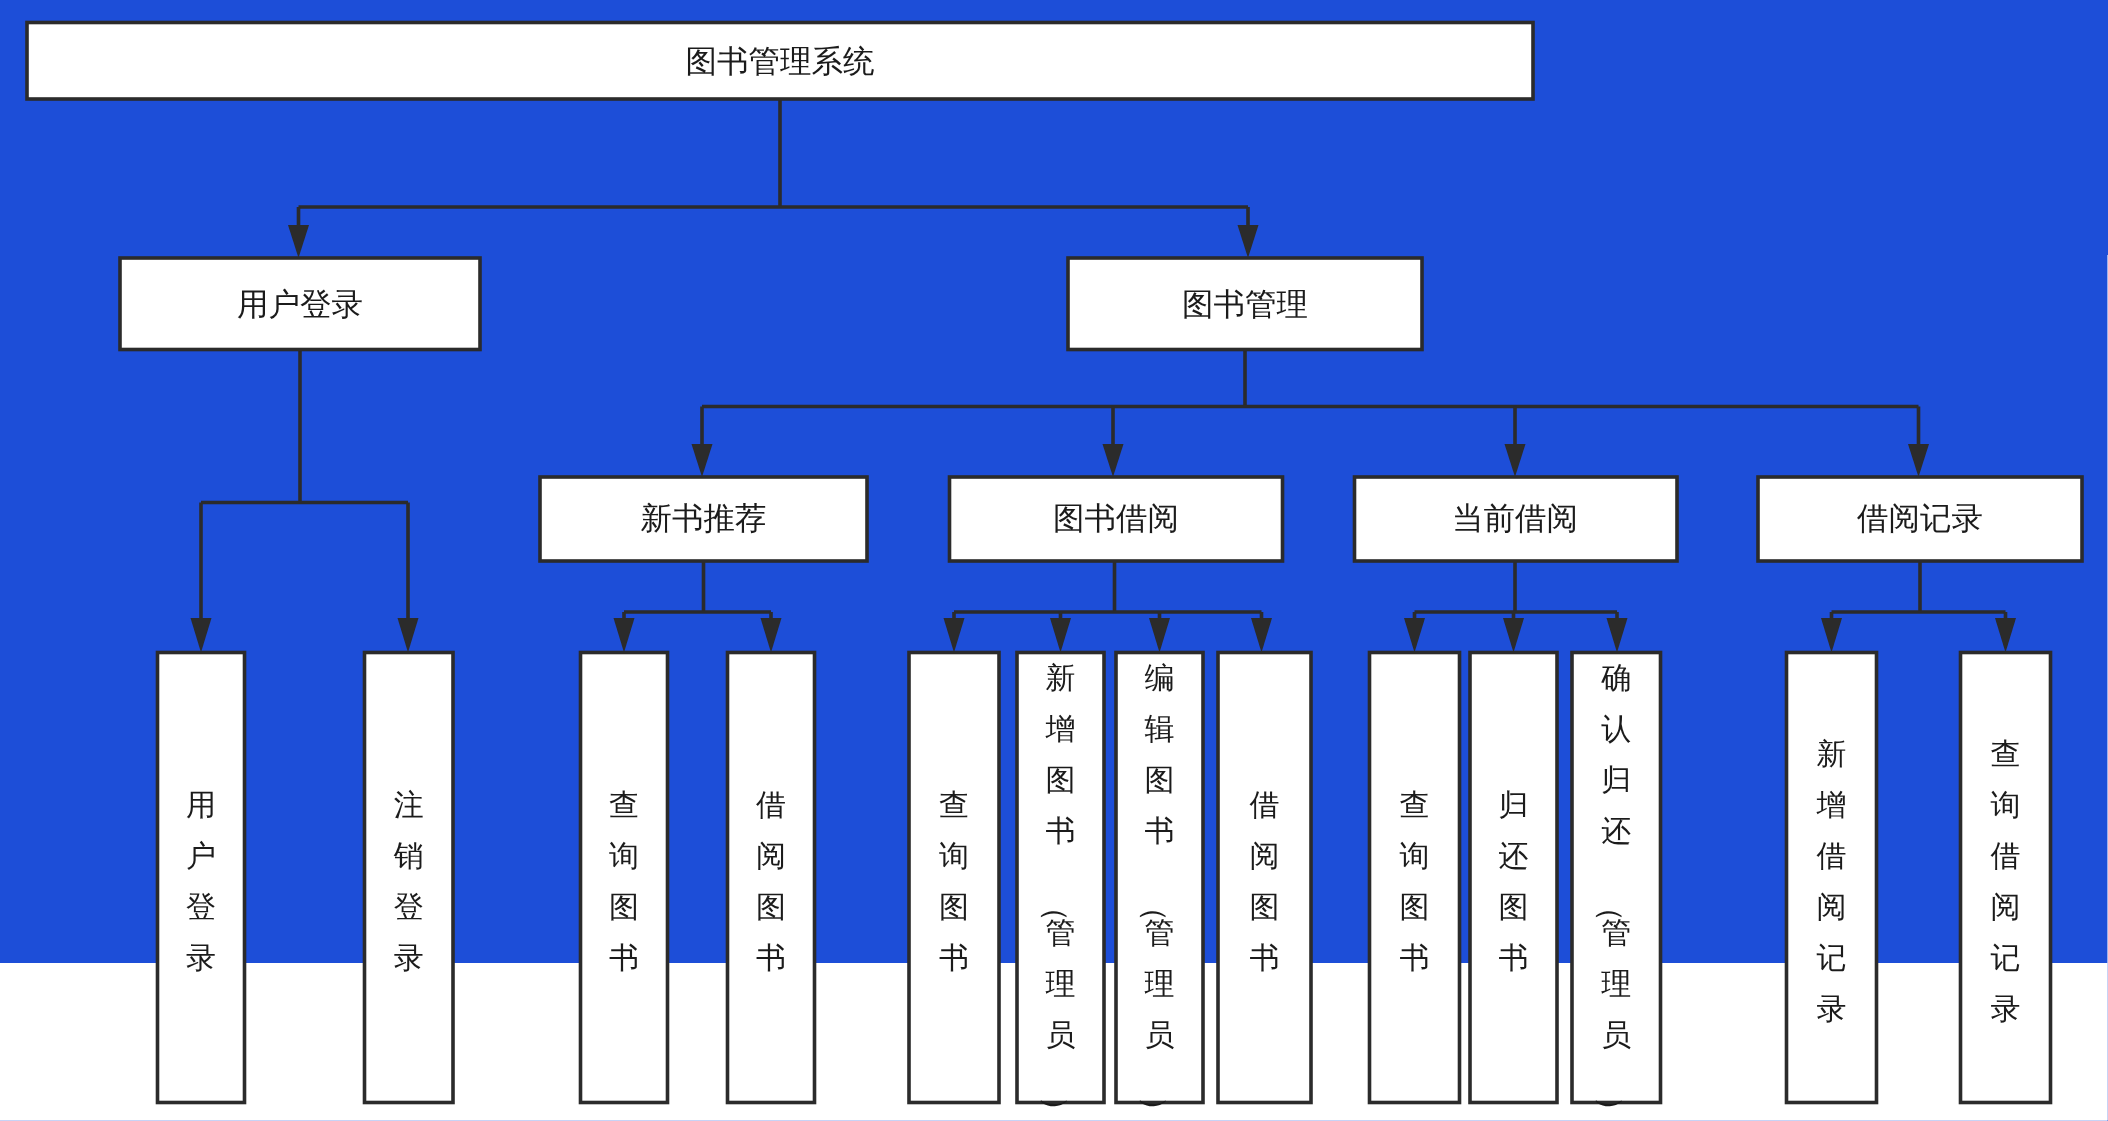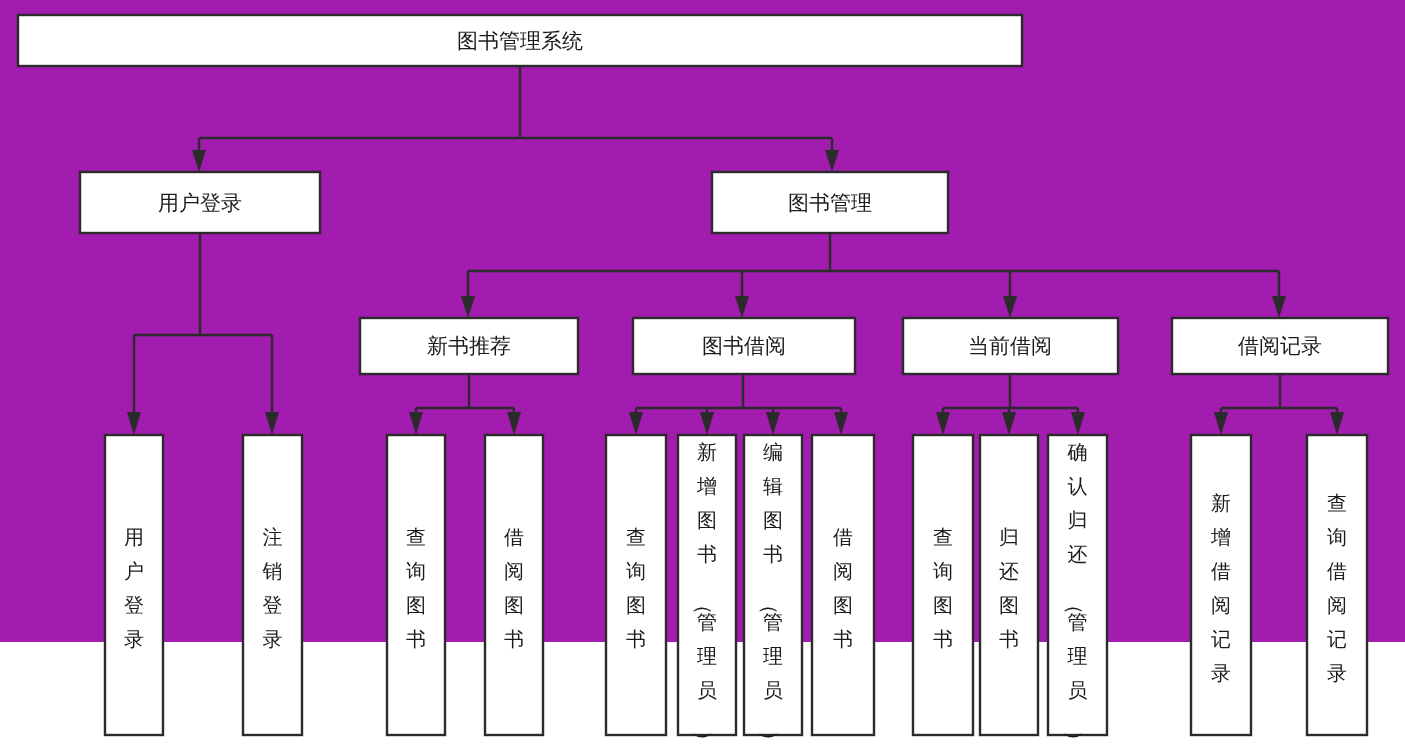--- a/index.html
+++ b/index.html
@@ -10,21 +10,21 @@
   body {
     width: 1405px;
     height: 747px;
     font-family: "DejaVu Sans", "Liberation Sans", sans-serif;
     overflow: hidden;
   }
   #diagram-root {
     position: relative;
     width: 1405px;
     height: 642px;
-    background: #a21caf;
+    background: #1d4ed8;
   }
   svg#flow-svg {
     position: absolute;
     left: 0;
     top: 0;
     width: 1405px;
     height: 747px;
     display: block;
   }
   .node-box {

